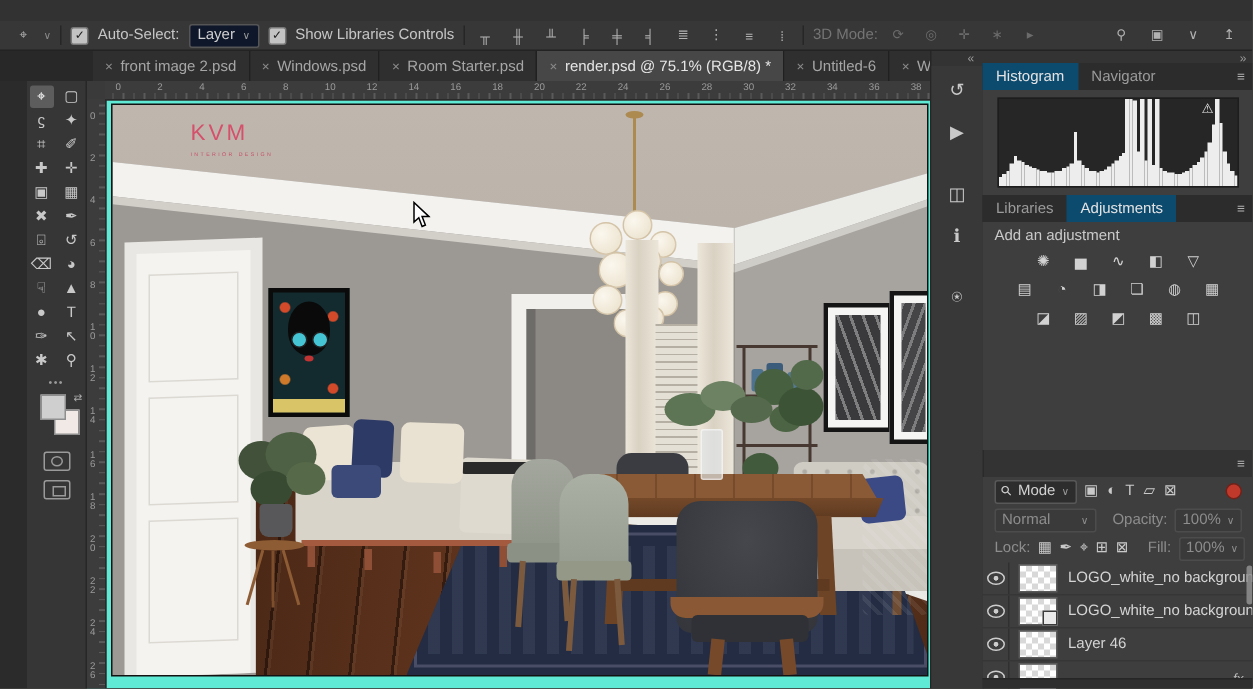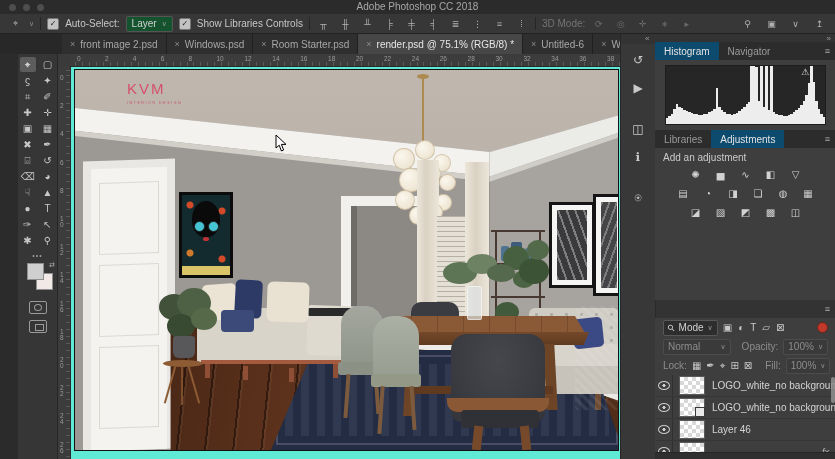--- a/index.html
+++ b/index.html
@@ -9,21 +9,21 @@
   
   #titlebar{position:absolute;left:0;top:0;width:835px;height:14px;background:#2b2b2b;border-bottom:1px solid #1f1f1f}
   .tl{position:absolute;top:3.5px;width:7px;height:7px;border-radius:50%;background:#4e4e4e}
   #title{position:absolute;left:0;right:0;top:0;height:14px;line-height:14px;text-align:center;font-size:10px;color:#a8a8a8}
   
   #optionsbar{position:absolute;left:0;top:14px;width:835px;height:20px;background:#373737;border-bottom:1px solid #232323;
               display:flex;align-items:center;gap:6px;padding:0 8px;box-sizing:border-box;font-size:10px}
   .vsep{width:1px;height:13px;background:#262626;flex:0 0 auto}
   .cb{width:10px;height:10px;background:#c3c3c3;border:1px solid #777;border-radius:2px;font-size:8px;line-height:10px;
       text-align:center;color:#222;flex:0 0 auto}
-  .dd{background:#14532d;border:1px solid #555;border-radius:2px;height:14px;display:flex;align-items:center;gap:5px;
+  .dd{background:#0f172a;border:1px solid #555;border-radius:2px;height:14px;display:flex;align-items:center;gap:5px;
       padding:0 5px;color:#d0d0d0}
   .ob-ic{width:15px;height:15px;display:grid;place-items:center;color:#b2b2b2;font-size:9px}
   .ob-ic.dim{color:#6b6b6b}
   .dimtxt{color:#747474}
   #options-right{margin-left:auto;display:flex;align-items:center;gap:9px}
   
   #tabbar{position:absolute;left:0;top:34px;width:620px;height:20px;background:#282828;display:flex;align-items:stretch;padding-left:62px;box-sizing:border-box}
   .dtab{display:flex;align-items:center;gap:5px;padding:0 8px;font-size:10px;color:#a6a6a6;background:#2f2f2f;border-right:1px solid #202020;white-space:nowrap}
   .dtab.active{background:#474747;color:#e6e6e6}
   .tclose{font-size:9px;color:#8a8a8a}
@@ -85,26 +85,20 @@
   .lname{margin-left:7px;font-size:10px;color:#d4d4d4;white-space:nowrap;overflow:hidden}
   .lfx{margin-left:auto;padding-right:7px;font-style:italic;font-size:9px;color:#b9b9b9}
   #layers-scroll{position:absolute;right:1px;top:59px;width:4px;height:26px;background:#909090;border-radius:2px;opacity:.85}
   #layers-bottombar{position:absolute;left:34px;bottom:0;width:181px;height:6px;background:#2f2f2f;border-top:1px solid #262626}
 </style>
 </head>
 <body>
 
 <div id="app">
 
-  <div id="titlebar">
-    <div class="tl" style="left:9px"></div>
-    <div class="tl" style="left:23px"></div>
-    <div class="tl" style="left:37px"></div>
-    <div id="title">Adobe Photoshop CC 2018</div>
-  </div>
 
   <div id="optionsbar">
     <span class="ob-ic">⌖</span>
     <span style="font-size:7px;color:#8a8a8a">∨</span>
     <span class="vsep"></span>
     <span class="cb">✓</span>
     <span>Auto-Select:</span>
     <span class="dd">
       <span>Layer</span>
       <span style="font-size:7px;color:#999">∨</span>

